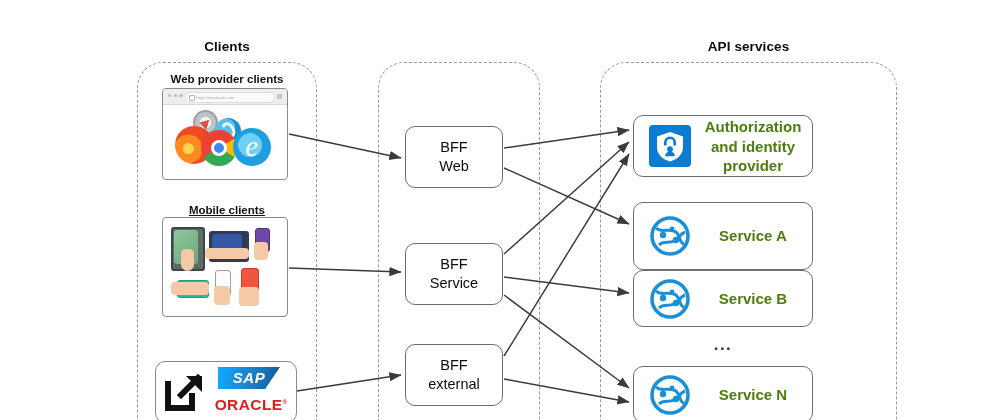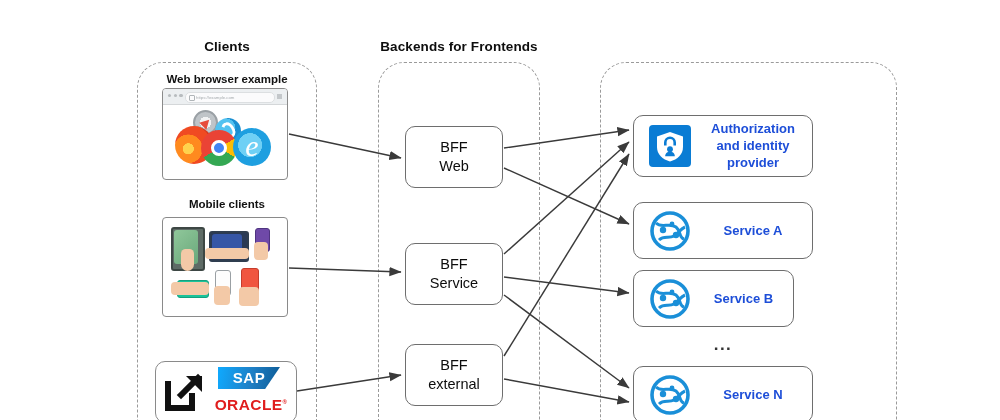--- a/index.html
+++ b/index.html
@@ -50,21 +50,21 @@
   .client-box{
     position:absolute;
     border:1.3px solid #8a8a8a;
     border-radius:4px;
     background:#ffffff;
     box-sizing:border-box;
     overflow:hidden;
   }
   #lbl-web{left:137px;top:73px;width:180px;}
   #box-web{left:162px;top:88px;width:126px;height:92px;}
-  #lbl-mobile{left:137px;top:198px;width:180px;}
+  #lbl-mobile{left:137px;top:204px;width:180px;text-decoration:underline;}
   #box-mobile{left:162px;top:217px;width:126px;height:100px;}
   #lbl-external{left:137px;top:346px;width:180px;}
   #box-external{left:155px;top:361px;width:142px;height:62px;border-radius:10px;}
 
   
   .browser-chrome{
     position:absolute;left:0;top:0;width:100%;height:15px;
     background:#eceff1;border-bottom:1px solid #d4d7d9;
   }
   .chrome-dots{position:absolute;left:5px;top:5px;display:flex;gap:2.5px;}
@@ -122,21 +122,21 @@
 
   
   #ext-arrow-icon{
     position:absolute;left:6px;top:8px;width:44px;height:44px;
   }
   #sap-logo{
     position:absolute;left:62px;top:5px;width:62px;height:22px;
     background:linear-gradient(100deg,#0faaff 0%,#1f7ec4 55%,#0c5a94 100%);
     clip-path:polygon(0 0,100% 0,76% 100%,0 100%);
     color:#ffffff;font-weight:bold;font-size:15px;letter-spacing:0.5px;
-    text-align:center;line-height:22px;
+    font-style:italic;text-align:center;line-height:22px;
   }
   #oracle-logo{
     position:absolute;left:58px;top:31px;width:74px;height:18px;
     color:#e01d1d;font-weight:bold;font-size:15.5px;letter-spacing:0.4px;
     line-height:18px;text-align:center;
   }
   #oracle-logo .tm{font-size:6px;vertical-align:super;}
 
   
   .bff-box{
@@ -154,44 +154,44 @@
 
   
   .svc-box{
     position:absolute;
     border:1.4px solid #6e6e6e;
     border-radius:10px;
     background:#ffffff;
     box-sizing:border-box;
   }
   #svc-auth{left:633px;top:115px;width:180px;height:62px;}
-  #svc-a{left:633px;top:202px;width:180px;height:57px;text-decoration:underline;}
-  #svc-b{left:633px;top:270px;width:161px;height:57px;}
+  #svc-a{left:633px;top:202px;width:180px;height:68px;text-decoration:underline;}
+  #svc-b{left:633px;top:270px;width:180px;height:57px;}
   #svc-n{left:633px;top:366px;width:180px;height:57px;}
   .svc-icon{position:absolute;left:15px;top:50%;transform:translateY(-50%);
     width:42px;height:42px;}
   .svc-text{
     position:absolute;left:68px;right:8px;top:50%;transform:translateY(-50%);
-    font-size:13px;font-weight:bold;color:#1d4ed8;text-align:center;line-height:1.3;
+    font-size:15px;font-weight:bold;color:#4d7c0f;text-align:center;line-height:1.3;
   }
   #svc-ellipsis{
     position:absolute;left:633px;top:336px;width:180px;
     text-align:center;font-size:17px;font-weight:bold;color:#333;
     letter-spacing:1.5px;line-height:1;
   }
 
   svg.edges{position:absolute;left:0;top:0;width:1000px;height:420px;pointer-events:none;}
 </style>
 </head>
 <body>
 
 <div class="stage">
 
   <div class="col-header" id="hdr-clients">Clients</div>
-  <div class="col-header" id="hdr-bff">Backends  for Frontends</div>
+  <div class="col-header" id="hdr-api">API services</div>
 
   <div class="lane" id="lane-clients"></div>
   <div class="lane" id="lane-bff"></div>
   <div class="lane" id="lane-api"></div>
 
   <svg class="edges" viewBox="0 0 1000 420" xmlns="http://www.w3.org/2000/svg">
     <defs>
       <marker id="ah" markerWidth="9" markerHeight="9" refX="8" refY="3.2" orient="auto" markerUnits="strokeWidth">
         <path d="M0,0 L8.4,3.2 L0,6.4 z" fill="#3a3a3a"></path>
       </marker>
@@ -207,21 +207,21 @@
 
       <path d="M504,254 L629,142"></path>
       <path d="M504,277 L629,293"></path>
       <path d="M504,295 L629,388"></path>
 
       <path d="M504,356 L629,154"></path>
       <path d="M504,379 L629,402"></path>
     </g>
   </svg>
 
-  <div class="client-label" id="lbl-web">Web browser example</div>
+  <div class="client-label" id="lbl-web">Web provider clients</div>
   <div class="client-box" id="box-web">
     <div class="browser-chrome">
       <div class="chrome-dots">
         <i></i>
           <i></i>
           <i></i>
       </div>
       <div class="chrome-url">
         <div class="chrome-lock"></div>
         <span>https://example.com</span>

